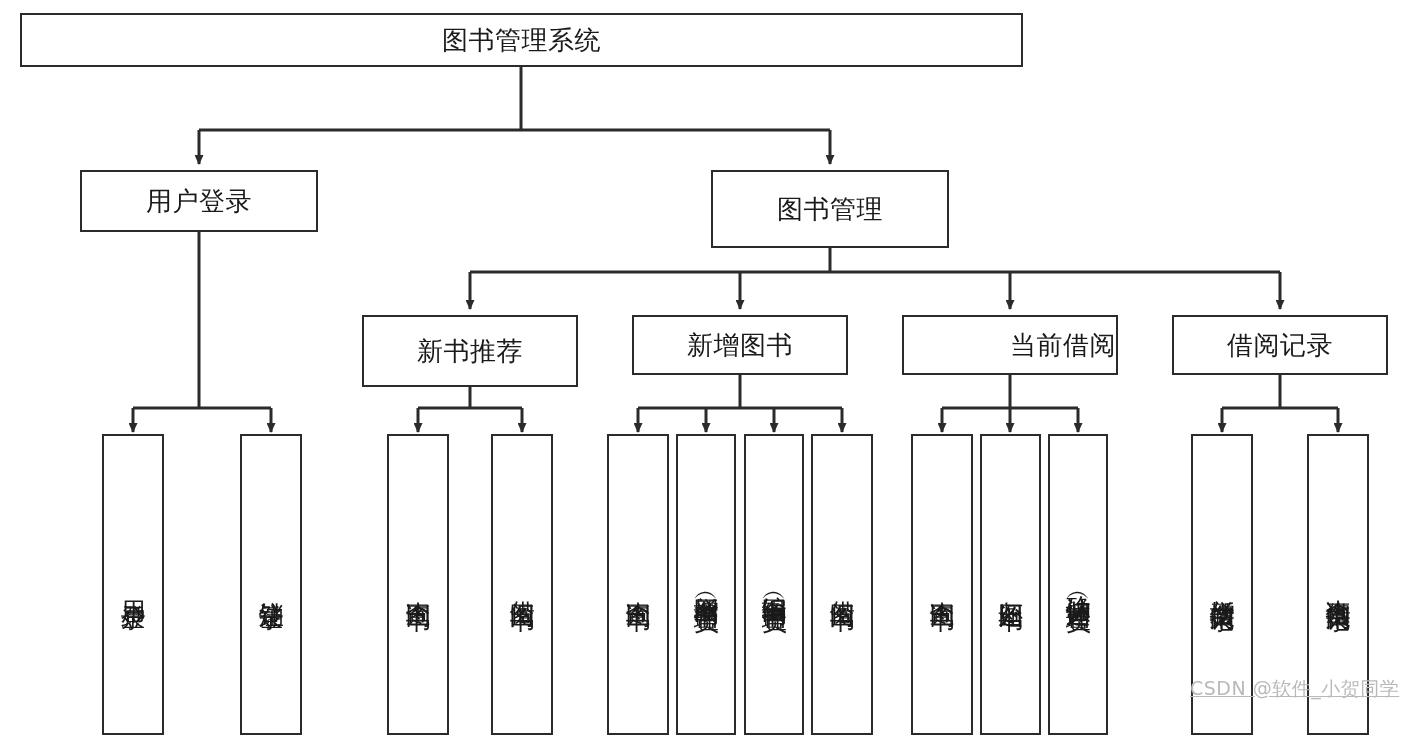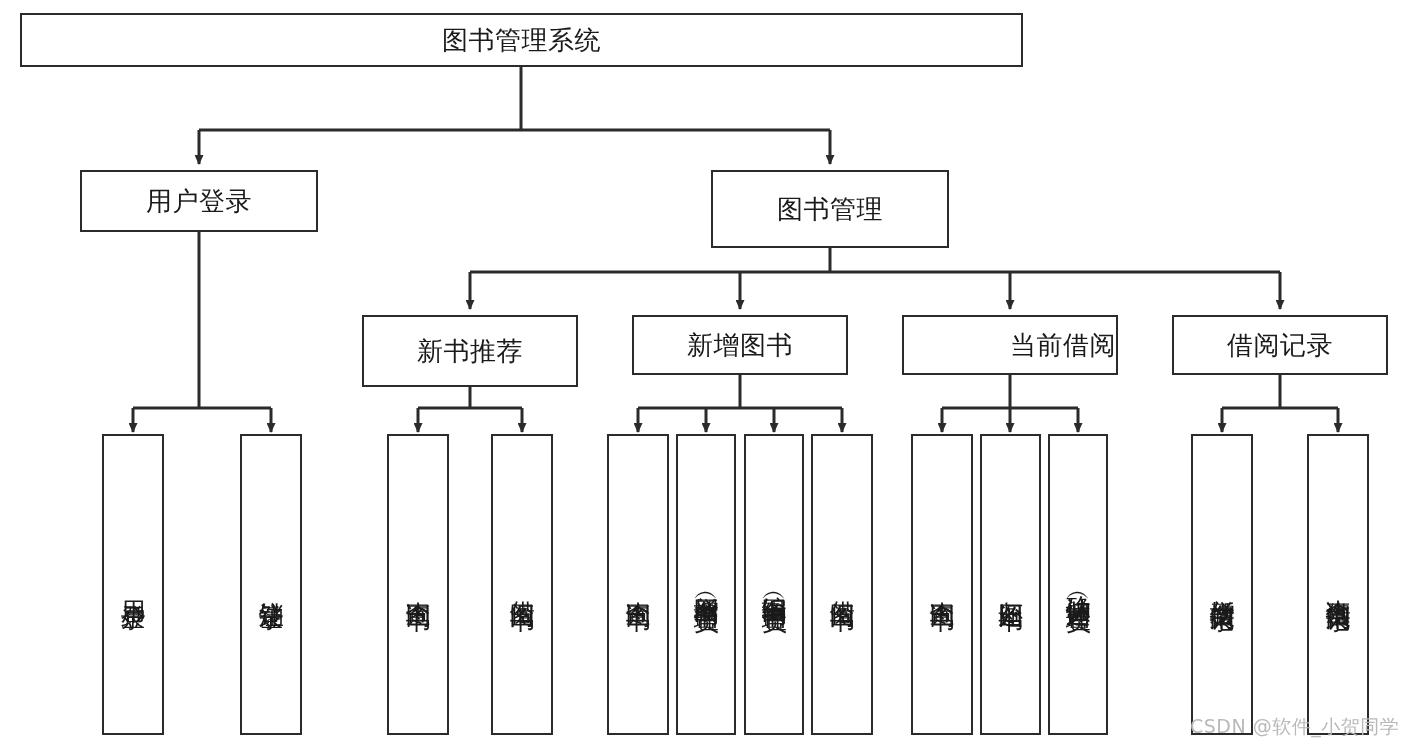--- a/index.html
+++ b/index.html
@@ -178,17 +178,17 @@
     <span class="vlabel">确认归还（管理员）</span>
   </div>
 
   <div class="node vert" style="left:1191px; top:434px; width:62px; height:301px;">
     <span class="vlabel">新增借阅记录</span>
   </div>
   <div class="node vert" style="left:1307px; top:434px; width:62px; height:301px;">
     <span class="vlabel">查询借阅记录</span>
   </div>
 
-  <div class="watermark" style="left:1190px; top:714px;">
+  <div class="watermark" style="left:1190px; top:676px;text-decoration:underline;">
     <span>CSDN @软件_小贺同学</span>
   </div>
 
 </div>
 
 </body></html>

